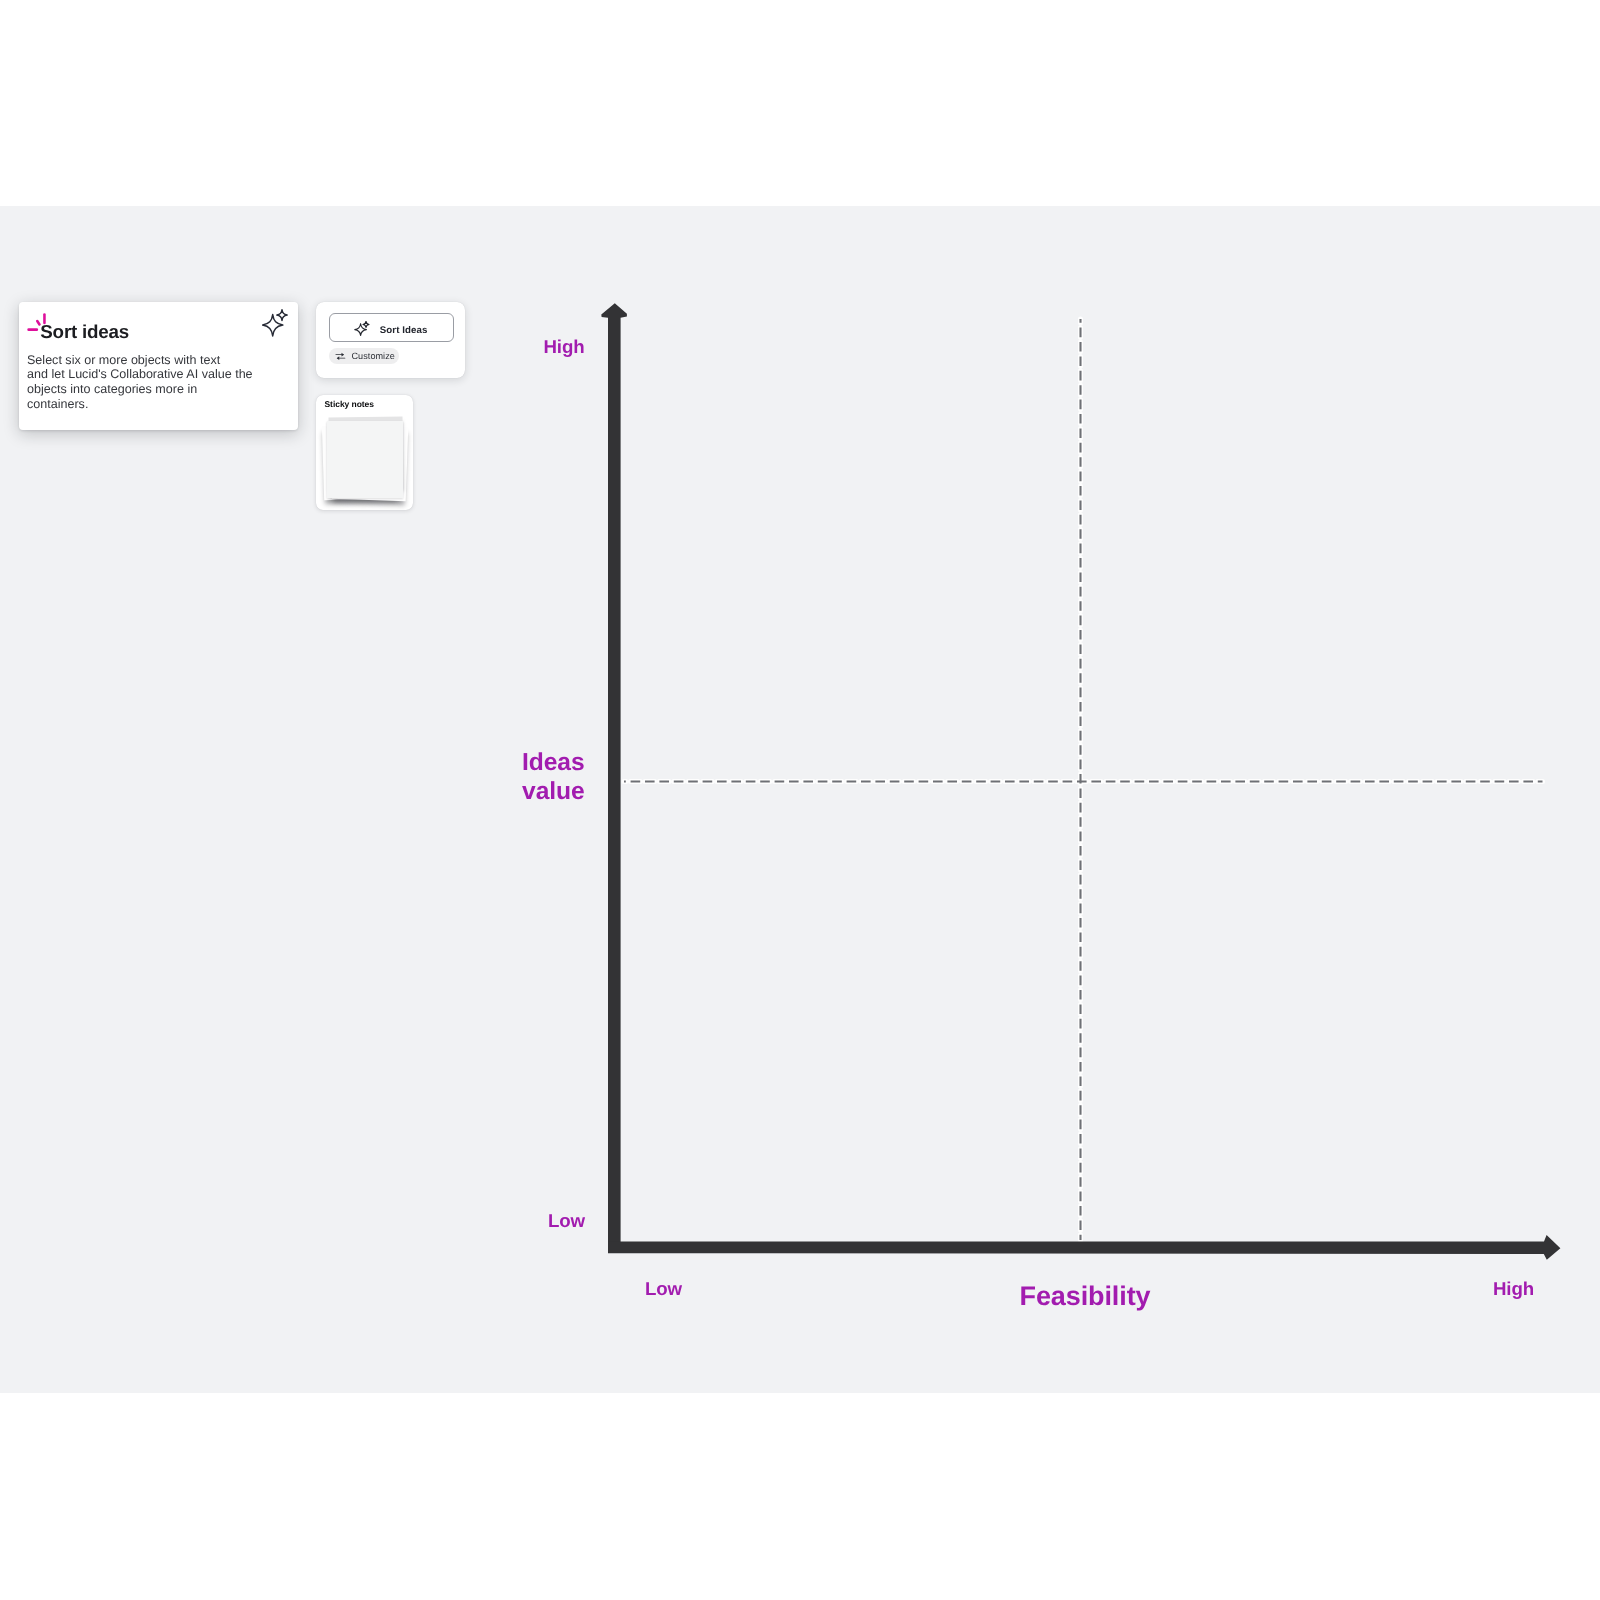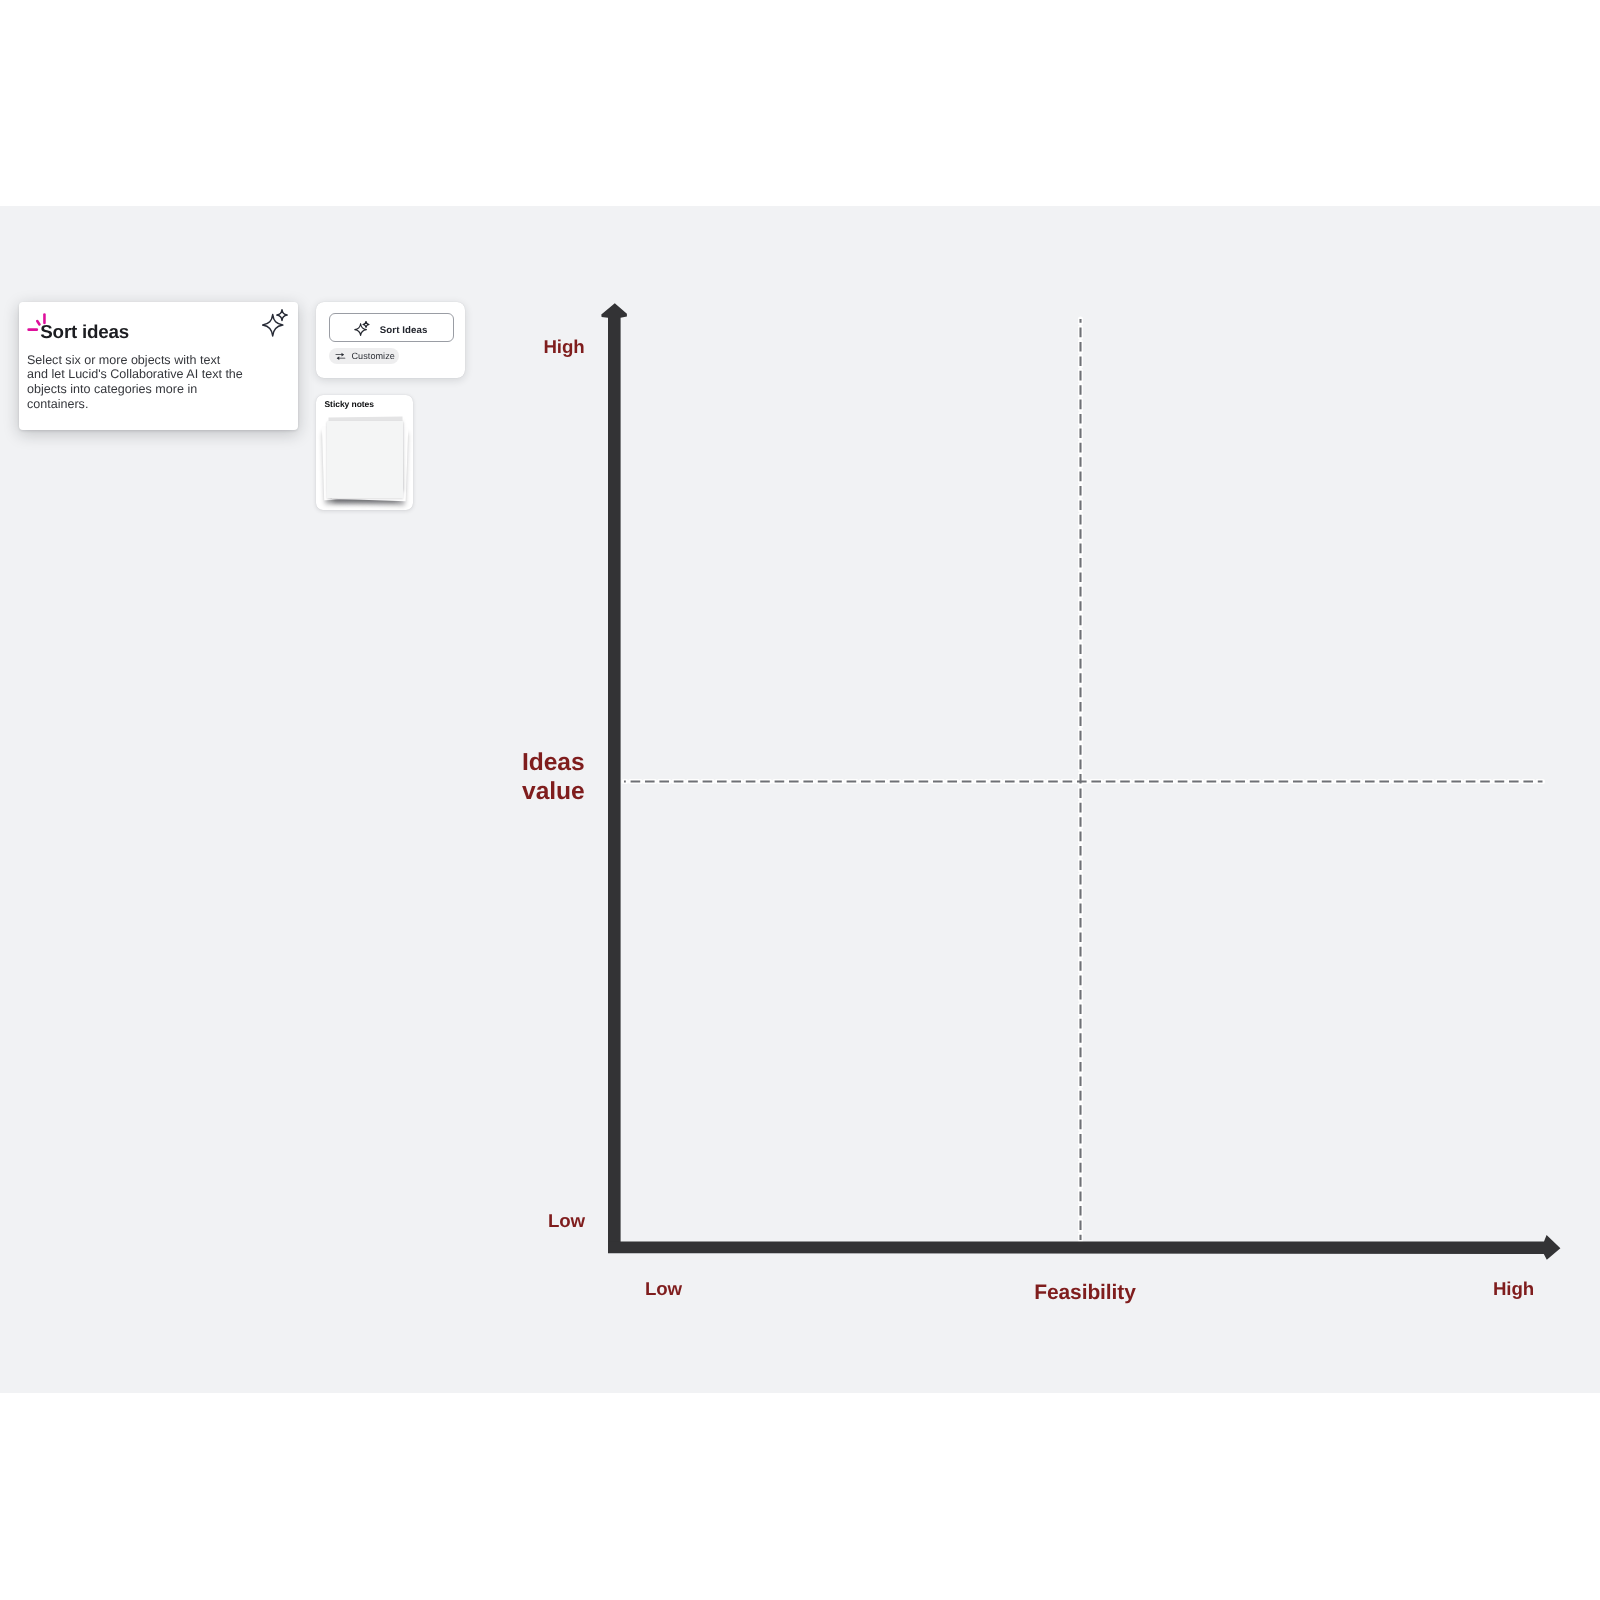--- a/index.html
+++ b/index.html
@@ -5,21 +5,21 @@
   html,body{margin:0;padding:0;}
   
   #tip-card, #toolbar, #sticky-card, .axis-label{ will-change:opacity; }
   body{width:1600px;height:1600px;background:#ffffff;font-family:"Liberation Sans",sans-serif;overflow:hidden;
        -webkit-font-smoothing:antialiased;text-rendering:geometricPrecision;}
   #canvas{position:absolute;left:0;top:205.8px;width:1600px;height:1186.9px;background:#f1f2f4;}
 
   
   #matrix{position:absolute;left:0;top:0;width:1600px;height:1600px;}
 
-  .axis-label{position:absolute;color:#7f1d1d;font-weight:bold;letter-spacing:-0.1px;}
+  .axis-label{position:absolute;color:#a21caf;font-weight:bold;letter-spacing:-0.1px;}
 
   
   #tip-card{
     position:absolute;left:19px;top:302px;width:279px;height:128px;
     background:#ffffff;border-radius:4px;
     box-shadow:0 4px 16px rgba(23,26,33,.22), 0 1px 3px rgba(23,26,33,.12);
   }
   #tip-title{position:absolute;left:21.3px;top:19.2px;font-size:18.8px;font-weight:bold;color:#1c1d21;letter-spacing:-0.2px;}
   #tip-body{position:absolute;left:8px;top:50.5px;width:230px;white-space:nowrap;font-size:12.55px;line-height:14.68px;color:#35373c;}
   #tip-spark{position:absolute;left:243px;top:7px;width:28px;height:28px;}
@@ -71,34 +71,34 @@
   <path fill="#333335" d="M608 1253 L608 317.8 L601.6 317 L601.3 314.6 L614.8 303.2 L626.9 313.8 L626.9 316.4 L620.6 317.8 L620.6 1253 Z"></path>
 
   <path fill="#333335" d="M608 1241.4 L1544 1241.6 L1546.6 1234.9 L1560.4 1248.3 L1546.8 1259.8 L1543.8 1254 L608 1253.2 Z"></path>
 </svg>
 
 <div class="axis-label" style="left:476.6px;top:335.6px;width:108px;text-align:right;font-size:18.7px;">High</div>
 <div class="axis-label" style="left:477px;top:1209.6px;width:108px;text-align:right;font-size:18.7px;">Low</div>
 <div class="axis-label" style="left:484.5px;top:748.2px;width:100px;text-align:right;font-size:24.6px;line-height:29.2px;">Ideas value</div>
 <div class="axis-label" style="left:600.5px;top:1278.2px;width:126px;text-align:center;font-size:18.7px;">Low</div>
 <div class="axis-label" style="left:1450.5px;top:1278.2px;width:126px;text-align:center;font-size:18.7px;">High</div>
-<div class="axis-label" style="left:965px;top:1281.3px;width:240px;text-align:center;font-size:21px;">Feasibility</div>
+<div class="axis-label" style="left:965px;top:1281.3px;width:240px;text-align:center;font-size:27px;">Feasibility</div>
 
 <div id="tip-card">
   <svg id="tip-rays" viewBox="0 0 30 30">
     <g stroke="#de0f9b" stroke-width="2.4" stroke-linecap="round">
       <line x1="21.05" y1="6.2" x2="21.05" y2="14.0"></line>
       <line x1="14.3" y1="12.2" x2="16.4" y2="15.4"></line>
       <line x1="6.2" y1="20.3" x2="13.9" y2="20.3"></line>
     </g>
   </svg>
   <div id="tip-title">Sort ideas</div>
   <div id="tip-body">
     <div>Select six or more objects with text</div>
-    <div>and let Lucid's Collaborative AI text the</div>
+    <div>and let Lucid's Collaborative AI value the</div>
     <div>objects into categories more in</div>
     <div>containers.</div>
   </div>
   <svg id="tip-spark" viewBox="0 0 28 28">
     <path fill="none" stroke="#272b36" stroke-width="1.5" stroke-linejoin="round" d="M10.7 5.6 C11.6 12.1 14.2 14.9 20.8 16.1 C14.2 17.3 11.6 20.1 10.7 26.9 C9.8 20.1 7.2 17.3 0.6 16.1 C7.2 14.9 9.8 12.1 10.7 5.6 Z"></path>
     <path fill="none" stroke="#272b36" stroke-width="1.5" stroke-linejoin="round" d="M20 0.8 C20.3 3.9 21.8 5.6 25.1 6.1 C21.8 6.6 20.3 8.3 20 11.4 C19.7 8.3 18.2 6.6 14.9 6.1 C18.2 5.6 19.7 3.9 20 0.8 Z"></path>
   </svg>
 </div>
 
 <div id="toolbar">

